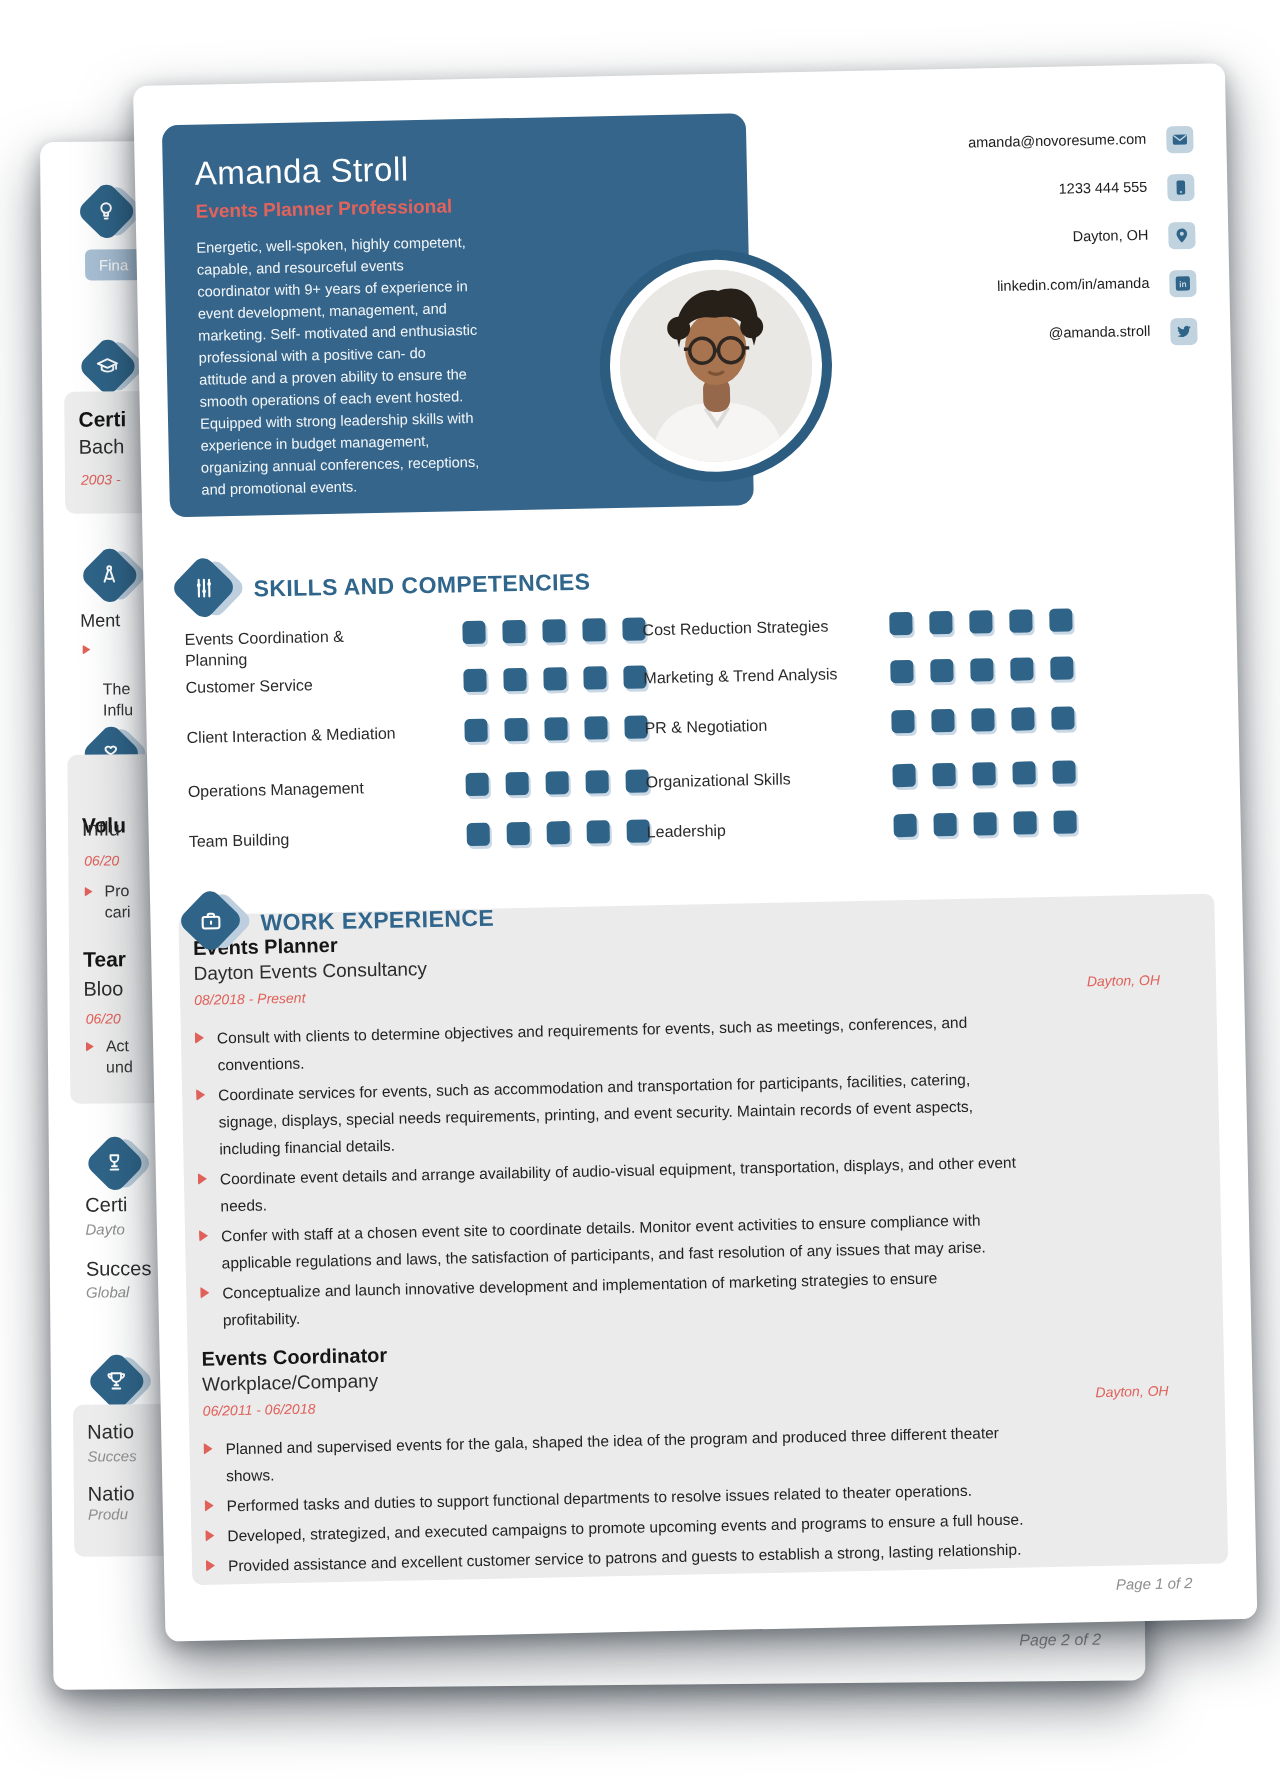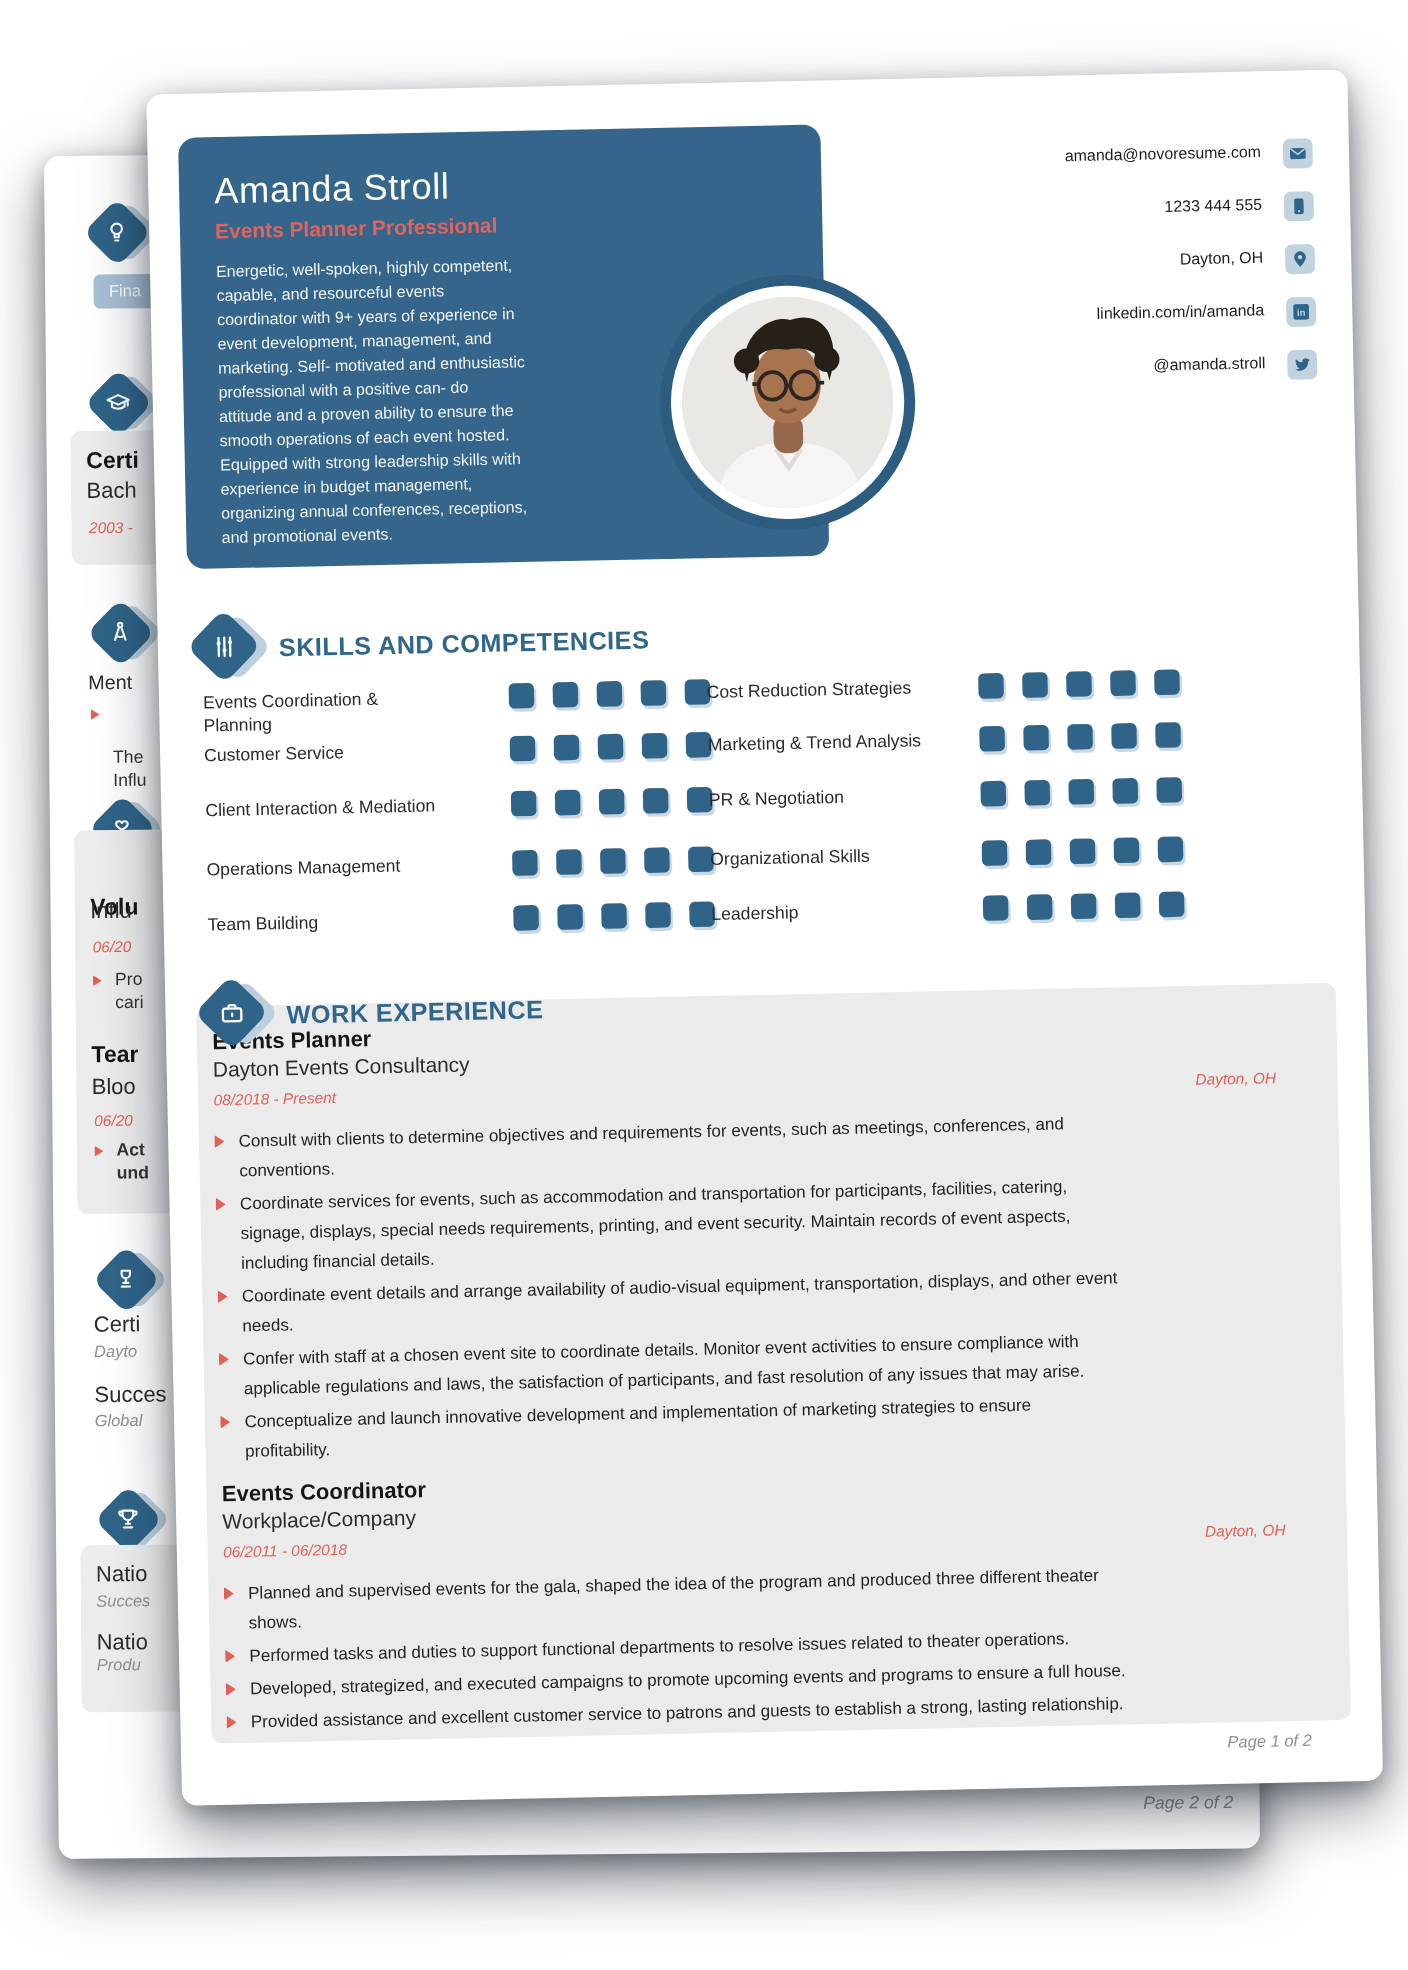--- a/index.html
+++ b/index.html
@@ -126,21 +126,21 @@
     <div class="abs h-bold" style="left:36px;top:672px;">Volu</div>
     <div class="abs h-reg" style="left:36px;top:676px;">Influ</div>
     <div class="abs p-red" style="left:38px;top:711px;">06/20</div>
     <div class="abs tri2" style="left:38px;top:745px;"></div>
     <div class="abs b-txt pre" style="left:58px;top:739px;">Pro
 cari</div>
     <div class="abs h-bold" style="left:36px;top:806px;">Tear</div>
     <div class="abs h-reg" style="left:36px;top:836px;">Bloo</div>
     <div class="abs p-red" style="left:38px;top:869px;">06/20</div>
     <div class="abs tri2" style="left:38px;top:900px;"></div>
-    <div class="abs b-txt pre" style="left:58px;top:894px;font-weight:bold;">Act
+    <div class="abs b-txt pre" style="left:58px;top:894px;">Act
 und</div>
 
     <div class="abs dmd dmd-sm" style="left:42px;top:998px;">
       <span class="echo"></span>
         <span class="core"></span>
       <svg viewBox="0 0 24 24" fill="none" stroke="#fff" stroke-width="2" stroke-linecap="round" stroke-linejoin="round">
         <path d="M8 4h8v3a4 4 0 0 1-8 0V4z"></path>
           <path d="M12 11v4M8 19h8M9.5 15.5h5"></path>
       </svg>
     </div>
@@ -158,21 +158,21 @@
         <path d="M7 5H4a3 3 0 0 0 3 4M17 5h3a3 3 0 0 1-3 4M12 13v3M8 20h8M10 16.5h4"></path>
       </svg>
     </div>
 
     <div class="abs gbox" style="left:22px;top:1263px;width:340px;height:152px;"></div>
     <div class="abs h-reg" style="left:36px;top:1279px;">Natio</div>
     <div class="abs sub-gray" style="left:36px;top:1306px;">Succes</div>
     <div class="abs h-reg" style="left:36px;top:1341px;">Natio</div>
     <div class="abs sub-gray" style="left:36px;top:1364px;">Produ</div>
 
-    <div class="abs pfoot" style="right:24px;top:1498px;font-size:16px;">Page 2 of 2</div>
+    <div class="abs pfoot" style="right:44px;top:1498px;font-size:16px;">Page 2 of 2</div>
   </div>
 
   <div class="page page1">
 
     <div class="abs hdrbox"></div>
     <div class="abs name">Amanda Stroll</div>
     <div class="abs role">Events Planner Professional</div>
     <div class="abs summary pre">Energetic, well-spoken, highly competent,
 capable, and resourceful events
 coordinator with 9+ years of experience in

